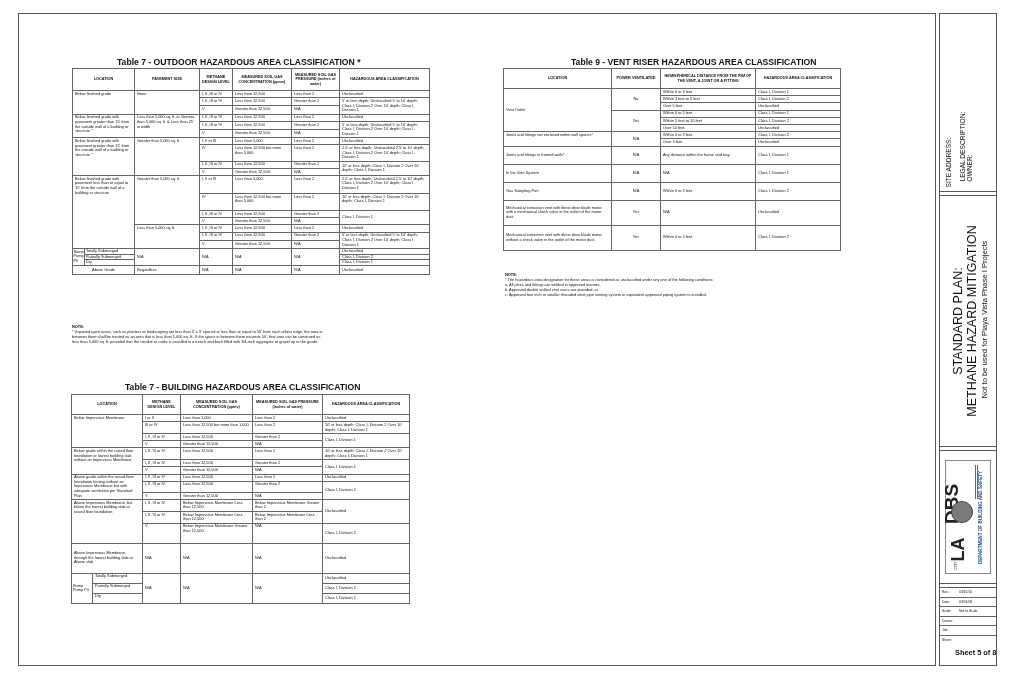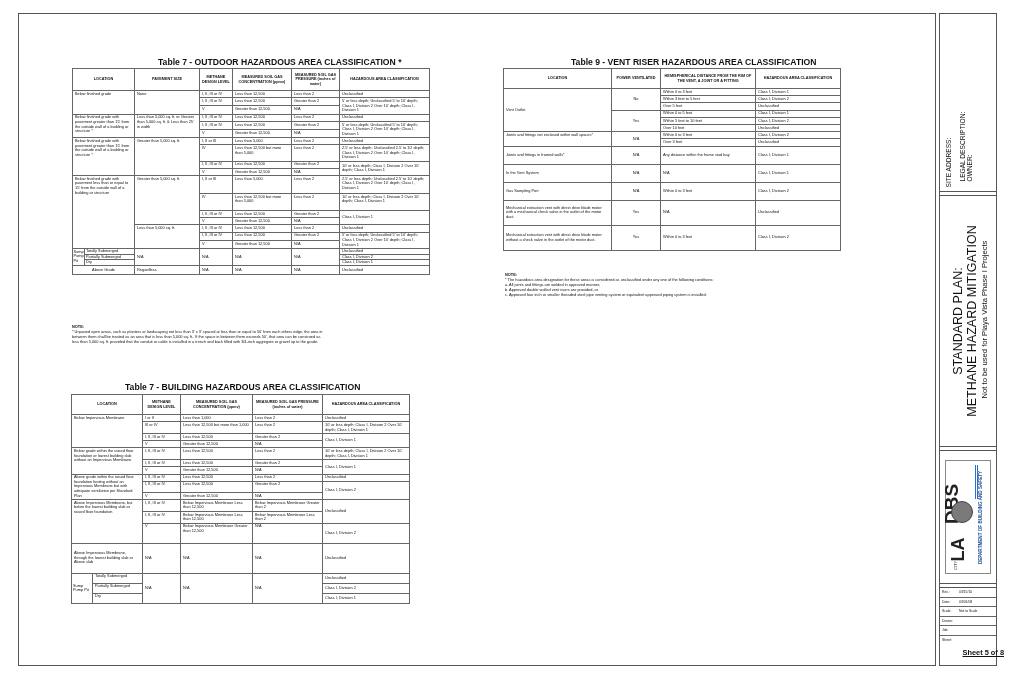--- a/index.html
+++ b/index.html
@@ -17,21 +17,21 @@
   table.t td.m{vertical-align:middle;}
   .note{position:absolute;font-size:3.9px;line-height:5px;white-space:pre-line;}
   .tb-row{border-bottom:0.6px solid #666;height:8.6px;font-size:3.4px;line-height:8.6px;padding-left:2px;display:flex;}
   .tb-row span:first-child{width:17px;display:inline-block;}
 </style>
 </head>
 <body>
 
 <div class="frame main-frame"></div>
 
-<div class="tbl-title" style="left:117px;top:57px;margin-left:41px;">Table 7 - OUTDOOR HAZARDOUS AREA CLASSIFICATION *</div>
+<div class="tbl-title" style="left:117px;top:57px;">Table 7 - OUTDOOR HAZARDOUS AREA CLASSIFICATION *</div>
 <table class="t" style="left:72px;top:68px;width:357px;">
   <colgroup>
       <col style="width:62px">
       <col style="width:65px">
       <col style="width:33px">
       <col style="width:59px">
       <col style="width:48px">
       <col style="width:90px">
     </colgroup>
   <tbody>
@@ -455,14 +455,14 @@
       </div>
     <div class="tb-row">
         <span>Job:</span>
         <span></span>
       </div>
     <div class="tb-row" style="border-bottom:none">
         <span>Sheet:</span>
         <span></span>
       </div>
   </div>
-  <div style="position:absolute;left:8px;top:634px;width:100%;text-align:right;font-weight:bold;font-size:7.4px;text-decoration:underline;">Sheet 5 of 8</div>
+  <div style="position:absolute;left:15px;top:634px;width:100%;text-align:left;font-weight:bold;font-size:7.4px;">Sheet 5 of 8</div>
 </div>
 
 </body></html>

